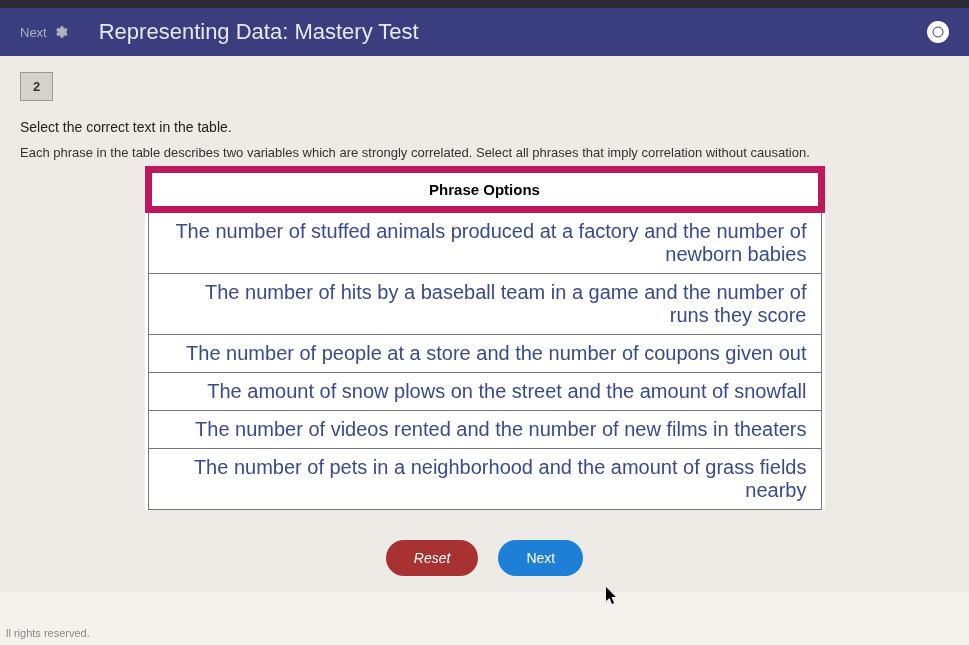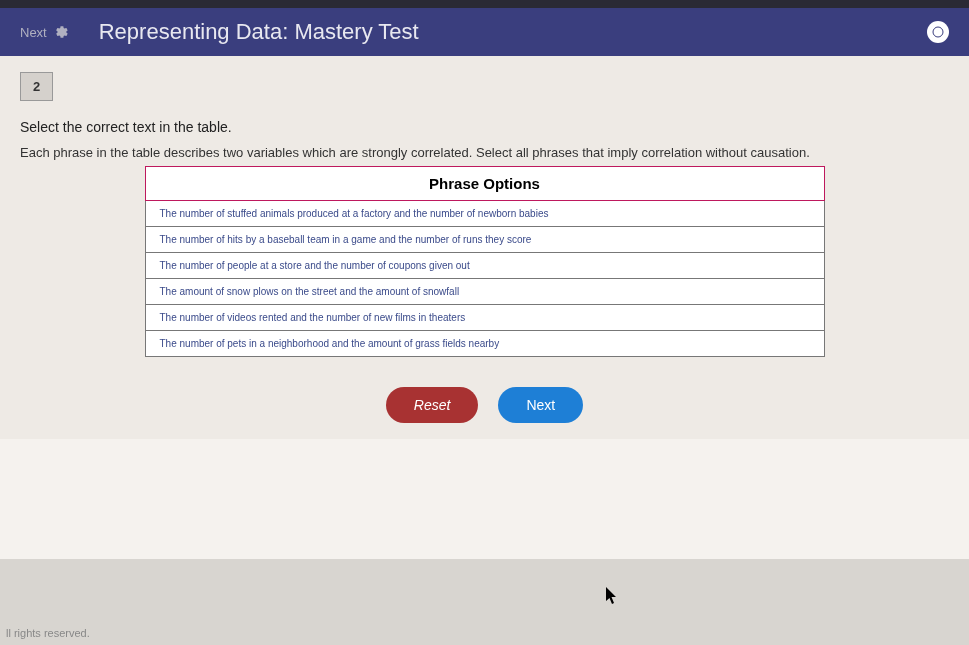--- a/index.html
+++ b/index.html
@@ -88,34 +88,34 @@
       color: #333;
       margin-bottom: 6px;
     }
     .phrase-table {
       margin: 0 auto;
       border-collapse: collapse;
       background: #fff;
       width: 680px;
     }
     .phrase-table th {
-      border: 1px solid #be185d;
+      border: 7px solid #be185d;
       padding: 8px 14px;
       font-size: 15px;
       font-weight: bold;
       color: #000;
       text-align: center;
       background: #fff;
     }
     .phrase-table td {
       border: 1px solid #777;
       padding: 7px 14px;
-      font-size: 10px;
+      font-size: 20px;
       color: #3a4a8a;
-      text-align: left;
+      text-align: right;
       cursor: pointer;
       background: #fff;
     }
     .button-row {
       display: flex;
       justify-content: center;
       gap: 20px;
       margin-top: 30px;
     }
     .btn {

